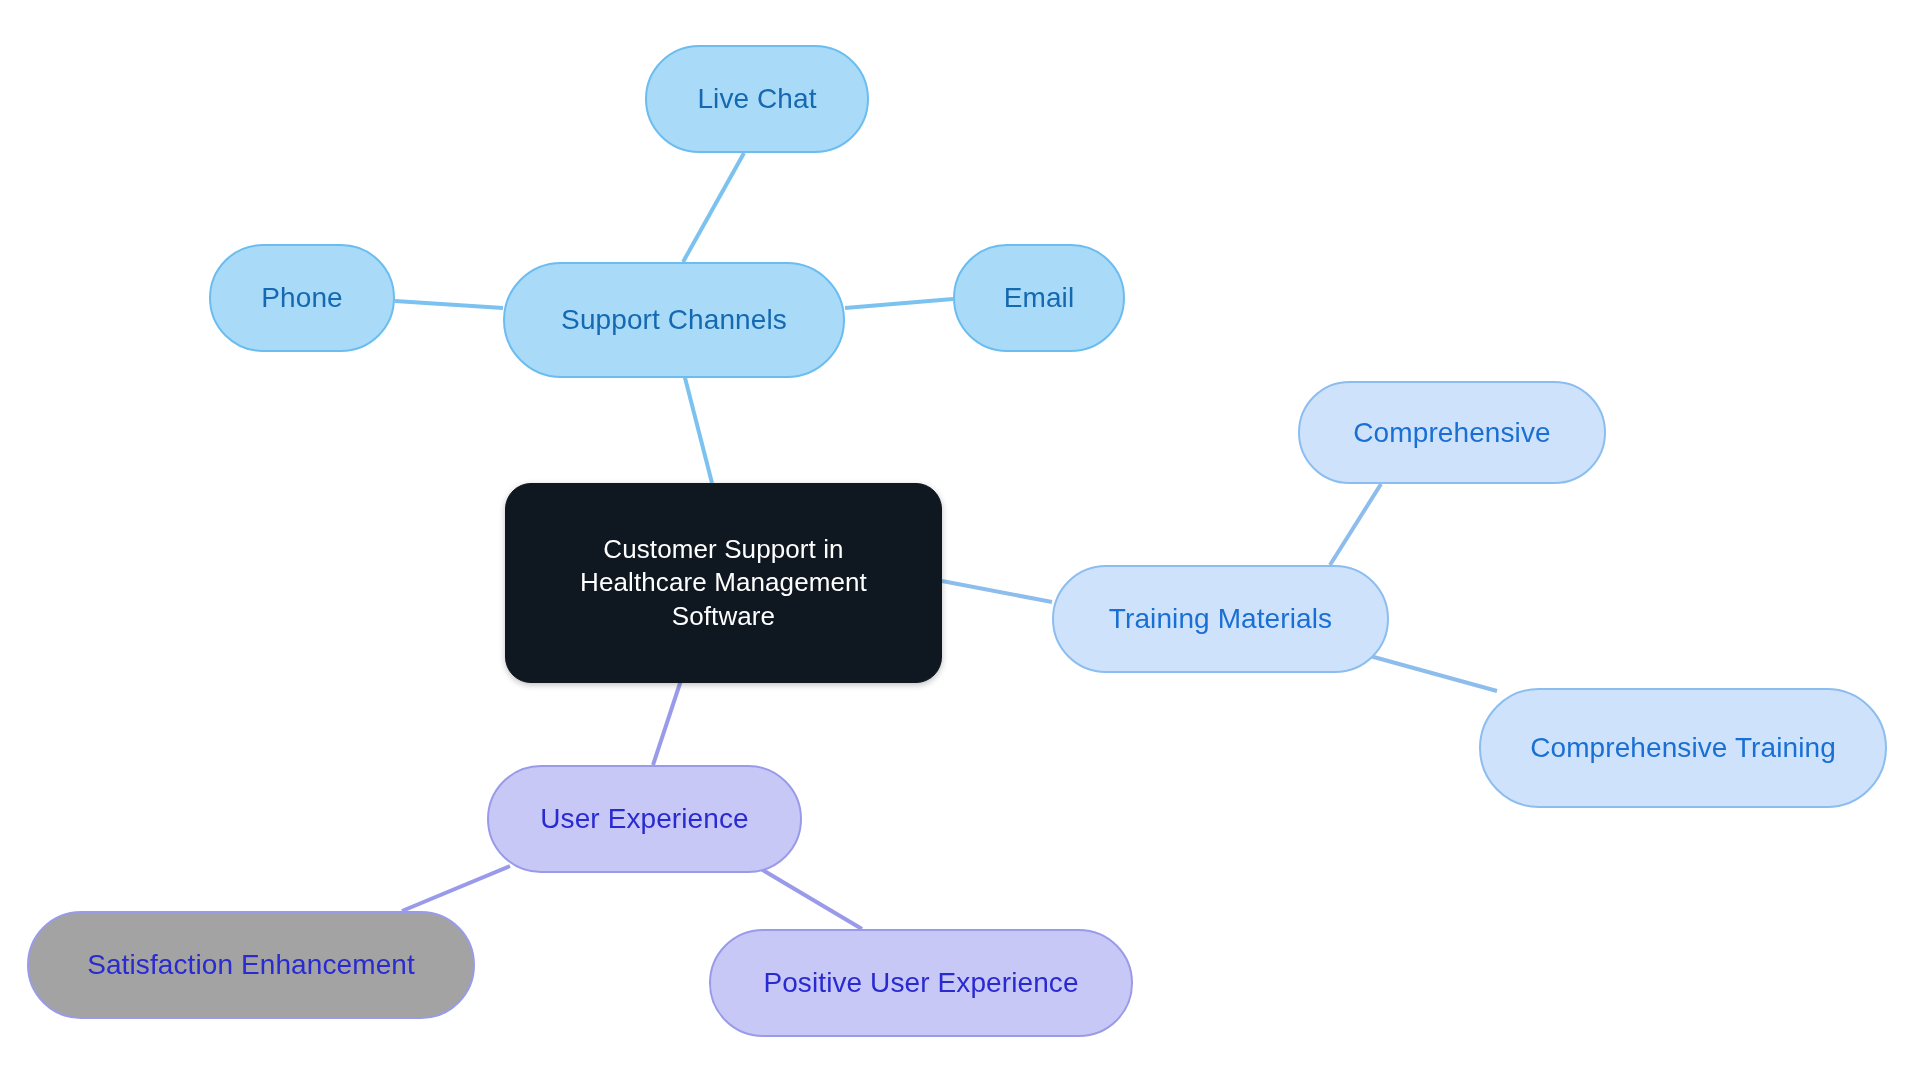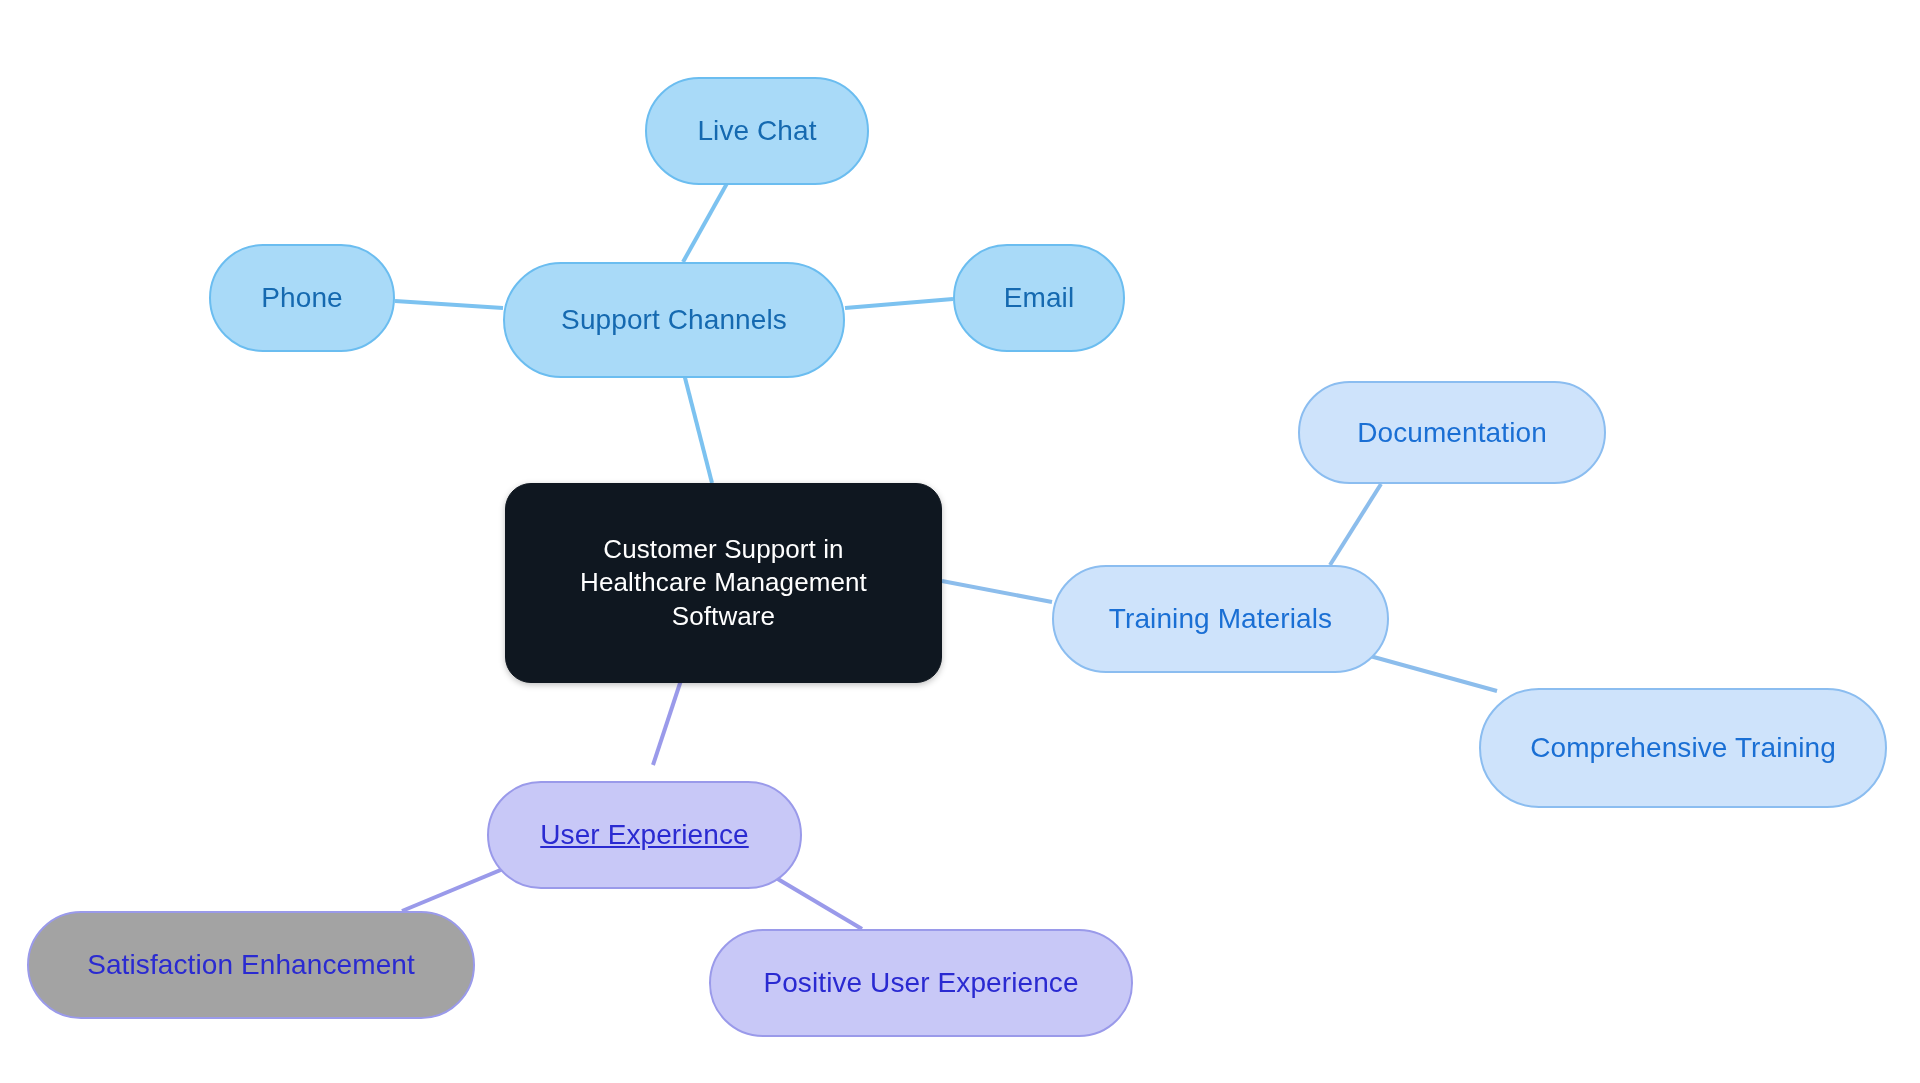--- a/index.html
+++ b/index.html
@@ -71,23 +71,23 @@
       <line x1="1370" y1="656" x2="1497" y2="691" stroke="#8cbdec" stroke-width="4" stroke-linecap="butt"></line>
       <line x1="690" y1="653" x2="653" y2="765" stroke="#9a9aea" stroke-width="4" stroke-linecap="butt"></line>
       <line x1="510" y1="866" x2="402" y2="911" stroke="#9a9aea" stroke-width="4" stroke-linecap="butt"></line>
       <line x1="756" y1="866" x2="862" y2="929" stroke="#9a9aea" stroke-width="4" stroke-linecap="butt"></line>
     </svg>
   <div id="node-layer">
       <div class="node node-root" style="left: 505px; top: 483px; width: 437px; height: 200px; background: rgb(15, 23, 32); border-color: rgb(15, 23, 32); color: rgb(255, 255, 255);">Customer Support in
 Healthcare Management
 Software</div>
       <div class="node node-branch" style="left: 503px; top: 262px; width: 342px; height: 116px; background: rgb(169, 218, 248); border-color: rgb(107, 189, 240); color: rgb(21, 105, 176);">Support Channels</div>
-      <div class="node node-leaf" style="left: 645px; top: 45px; width: 224px; height: 108px; background: rgb(169, 218, 248); border-color: rgb(107, 189, 240); color: rgb(21, 105, 176); margin-top: 32px;">Live Chat</div>
+      <div class="node node-leaf" style="left: 645px; top: 45px; width: 224px; height: 108px; background: rgb(169, 218, 248); border-color: rgb(107, 189, 240); color: rgb(21, 105, 176);">Live Chat</div>
       <div class="node node-leaf" style="left: 209px; top: 244px; width: 186px; height: 108px; background: rgb(169, 218, 248); border-color: rgb(107, 189, 240); color: rgb(21, 105, 176);">Phone</div>
       <div class="node node-leaf" style="left: 953px; top: 244px; width: 172px; height: 108px; background: rgb(169, 218, 248); border-color: rgb(107, 189, 240); color: rgb(21, 105, 176);">Email</div>
       <div class="node node-branch" style="left: 1052px; top: 565px; width: 337px; height: 108px; background: rgb(206, 227, 251); border-color: rgb(139, 189, 240); color: rgb(26, 111, 212);">Training Materials</div>
-      <div class="node node-leaf" style="left: 1298px; top: 381px; width: 308px; height: 103px; background: rgb(206, 227, 251); border-color: rgb(139, 189, 240); color: rgb(26, 111, 212);">Documentation</div>
+      <div class="node node-leaf" style="left: 1298px; top: 381px; width: 308px; height: 103px; background: rgb(206, 227, 251); border-color: rgb(139, 189, 240); color: rgb(26, 111, 212);">Comprehensive</div>
       <div class="node node-leaf" style="left: 1479px; top: 688px; width: 408px; height: 120px; background: rgb(206, 227, 251); border-color: rgb(139, 189, 240); color: rgb(26, 111, 212);">Comprehensive Training</div>
-      <div class="node node-branch" style="left: 487px; top: 781px; width: 315px; height: 108px; background: rgb(200, 200, 247); border-color: rgb(154, 154, 234); color: rgb(42, 42, 209); text-decoration: underline;">User Experience</div>
+      <div class="node node-branch" style="left: 487px; top: 765px; width: 315px; height: 108px; background: rgb(200, 200, 247); border-color: rgb(154, 154, 234); color: rgb(42, 42, 209);">User Experience</div>
       <div class="node node-leaf" style="left: 27px; top: 911px; width: 448px; height: 108px; background: #a3a3a3; border-color: rgb(154, 154, 234); color: rgb(42, 42, 209);">Satisfaction Enhancement</div>
       <div class="node node-leaf" style="left: 709px; top: 929px; width: 424px; height: 108px; background: rgb(200, 200, 247); border-color: rgb(154, 154, 234); color: rgb(42, 42, 209);">Positive User Experience</div>
     </div>
 </div>
 
 </body></html>

